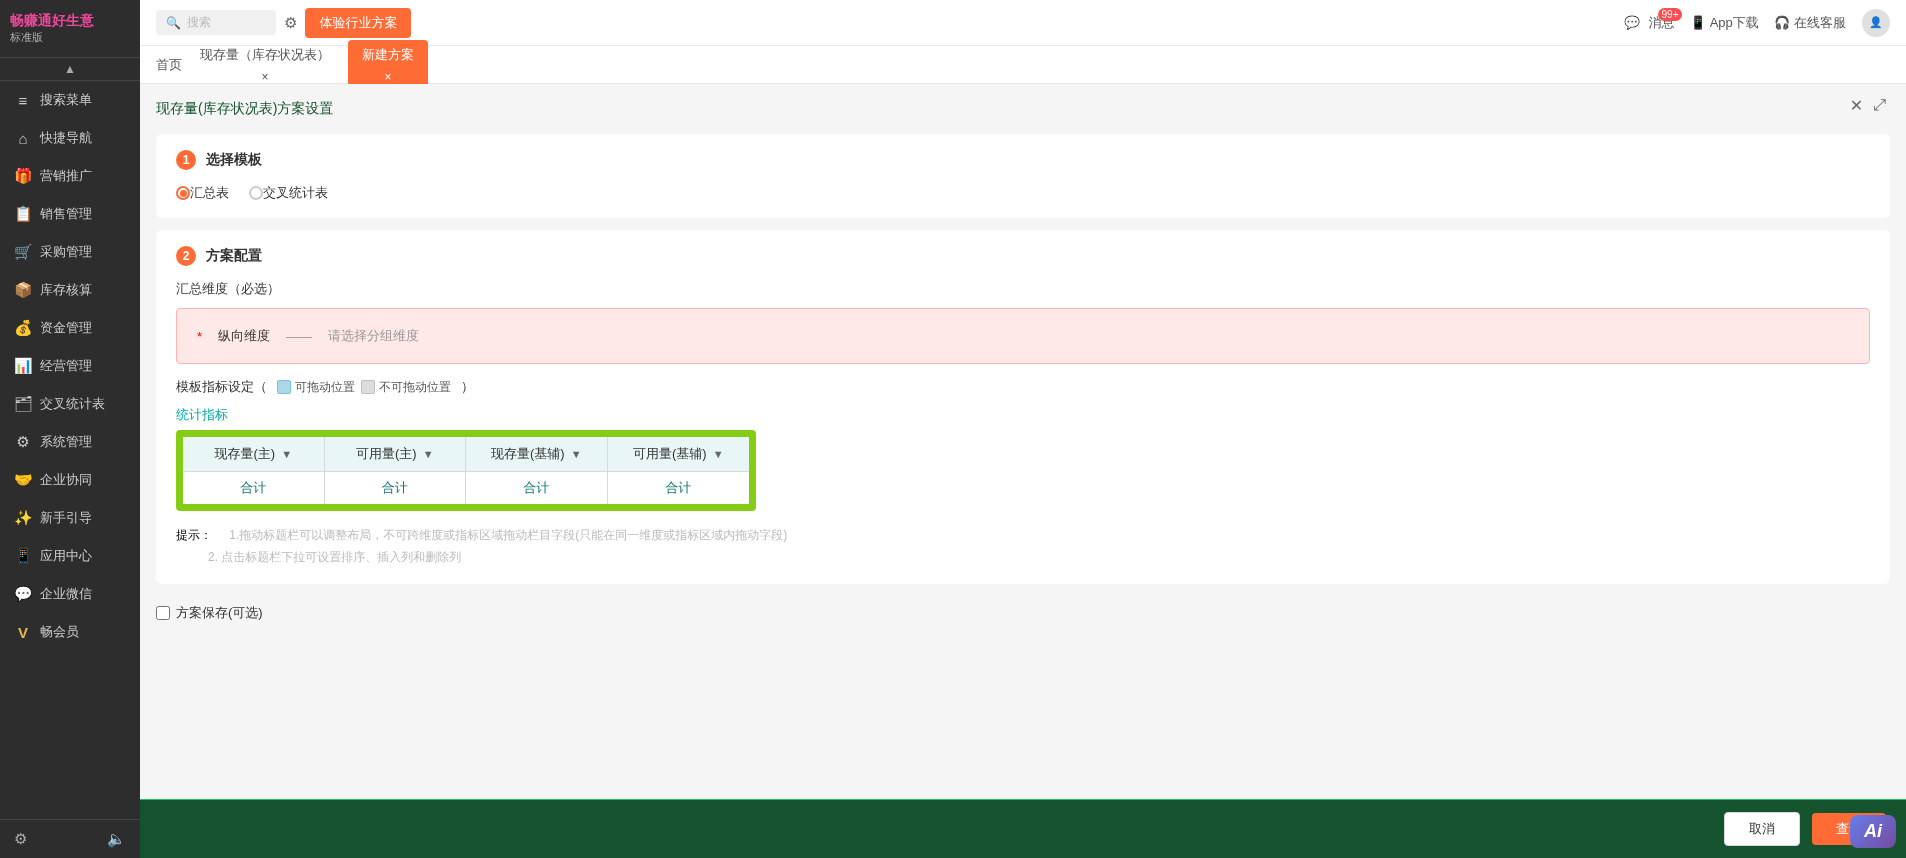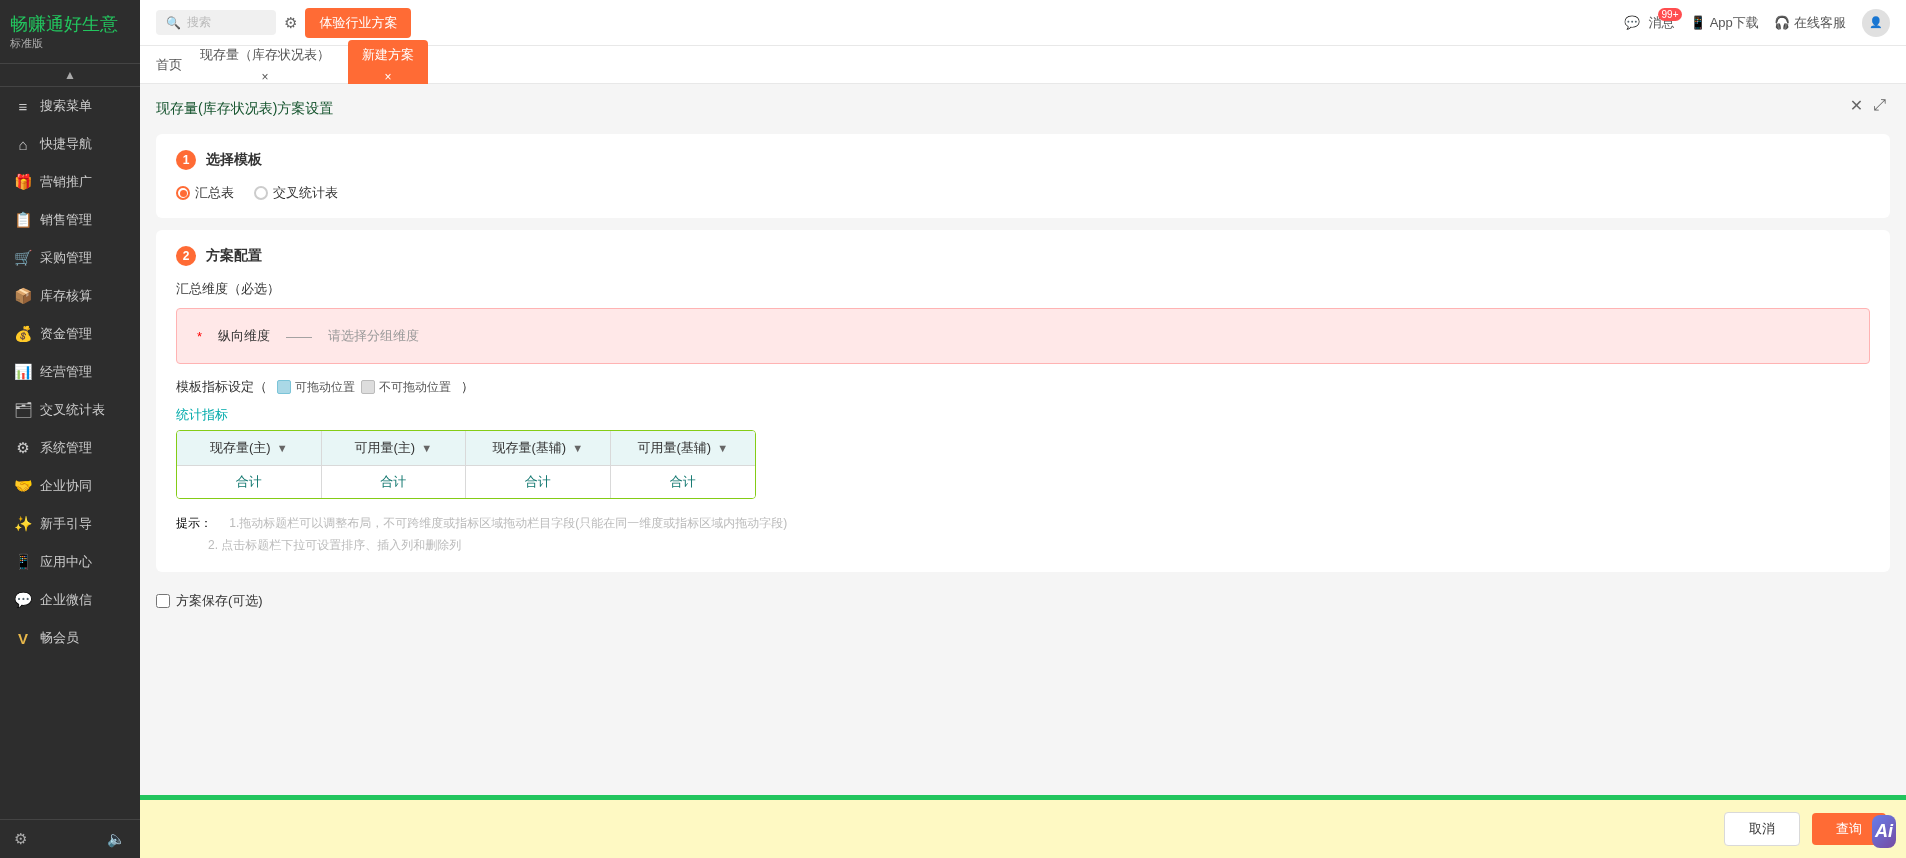--- a/index.html
+++ b/index.html
@@ -12,21 +12,21 @@
       color: #ccc;
       display: flex;
       flex-direction: column;
       height: 100%;
       flex-shrink: 0;
     }
     .sidebar-logo {
       padding: 12px 10px;
       border-bottom: 1px solid #444;
     }
-    .sidebar-logo .logo-title { color: #22c55e; font-size: 18px; font-weight: normal; }
+    .sidebar-logo .logo-title { color: #ec4899; font-size: 14px; font-weight: bold; }
     .sidebar-logo .logo-sub { color: #aaa; font-size: 11px; }
     .sidebar-nav { flex: 1; overflow-y: auto; }
     .sidebar-item {
       display: flex;
       align-items: center;
       padding: 10px 14px;
       cursor: pointer;
       color: #ccc;
       gap: 8px;
       font-size: 13px;
@@ -186,21 +186,20 @@
 
     
     .radio-group {
       display: flex;
       align-items: center;
       gap: 20px;
     }
     .radio-item {
       display: flex;
       align-items: center;
-      gap: 5px;
       cursor: pointer;
       font-size: 13px;
       color: #333;
     }
     .radio-dot {
       width: 14px;
       height: 14px;
       border-radius: 50%;
       border: 2px solid #ff6b35;
       display: flex;
@@ -273,21 +272,21 @@
     .toggle-box.grey { background: #ddd; border-color: #bbb; }
 
     
     .stat-table-section { margin-bottom: 10px; }
     .stat-table-title {
       font-size: 13px;
       color: #00aaaa;
       margin-bottom: 6px;
     }
     .stat-table {
-      border: 1px solid #84cc16;
+      border: 7px solid #84cc16;
       border-radius: 4px;
       overflow: hidden;
       width: 580px;
     }
     .stat-table-header {
       display: grid;
       grid-template-columns: repeat(4, 1fr);
       background: #e8f6f6;
     }
     .stat-col-header {
@@ -336,22 +335,22 @@
       margin-top: 14px;
       padding: 10px 16px;
       background: #fff;
       border-top: 1px solid #e8e8e8;
     }
     .save-checkbox { width: 14px; height: 14px; cursor: pointer; }
     .save-label { font-size: 13px; color: #333; }
 
     
     .footer {
-      background: #fef9c3;
-      border-top: 5px solid #22c55e;
+      background: #14532d;
+      border-top: 1px solid #22c55e;
       padding: 12px 20px;
       display: flex;
       justify-content: flex-end;
       align-items: center;
       gap: 12px;
       flex-shrink: 0;
     }
     .btn-cancel {
       border: 1px solid #d9d9d9;
       background: #fff;
@@ -376,21 +375,21 @@
     .sidebar-nav::-webkit-scrollbar-thumb { background: #555; border-radius: 2px; }
 
     
     .ai-badge {
       position: fixed;
       bottom: 10px;
       right: 10px;
       background: linear-gradient(135deg, #667eea 0%, #764ba2 100%);
       color: #fff;
       border-radius: 8px;
-      padding: 6px 3px;
+      padding: 6px 14px;
       font-size: 18px;
       font-weight: bold;
       cursor: pointer;
       font-style: italic;
     }
 
     
     .sidebar-scroll {
       display: flex;
       flex-direction: column;

